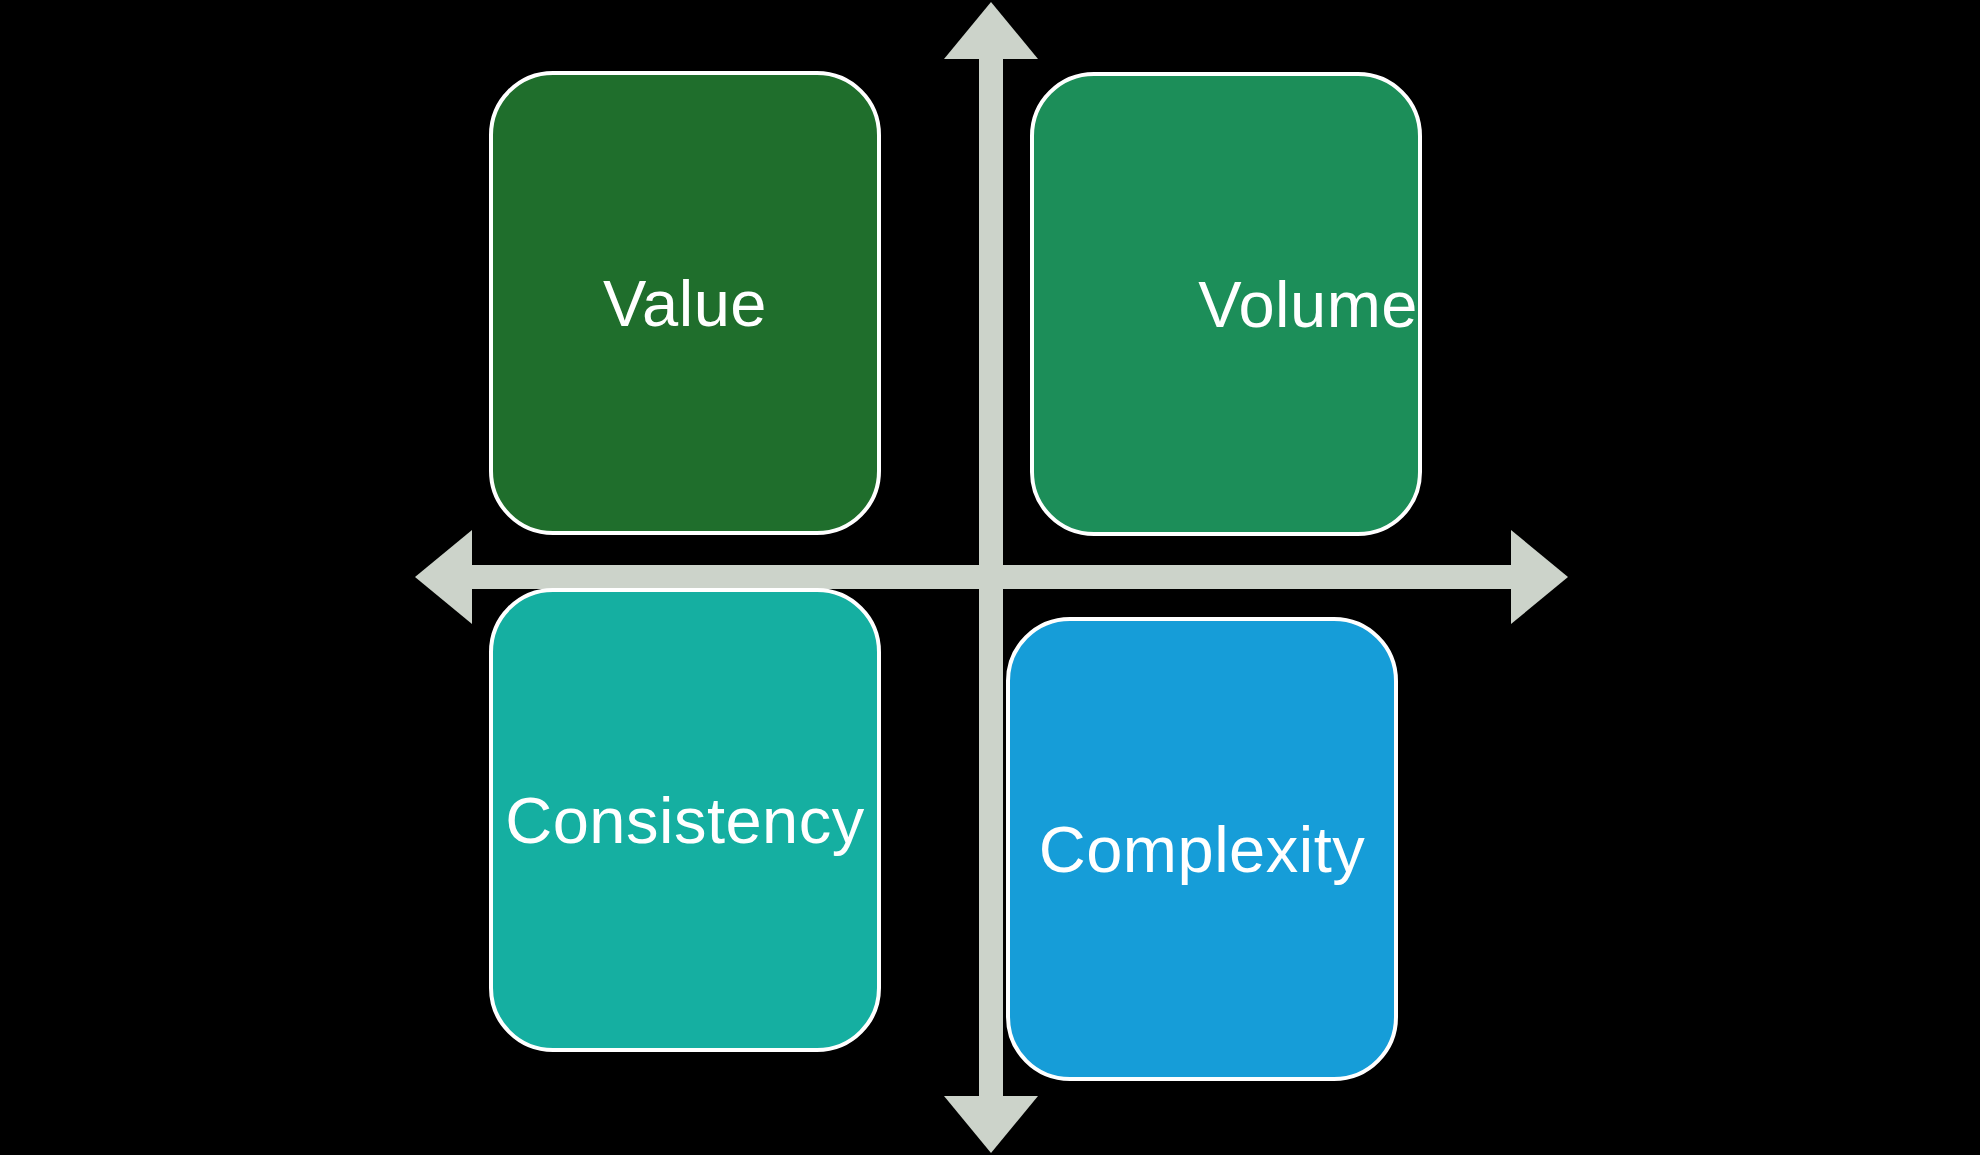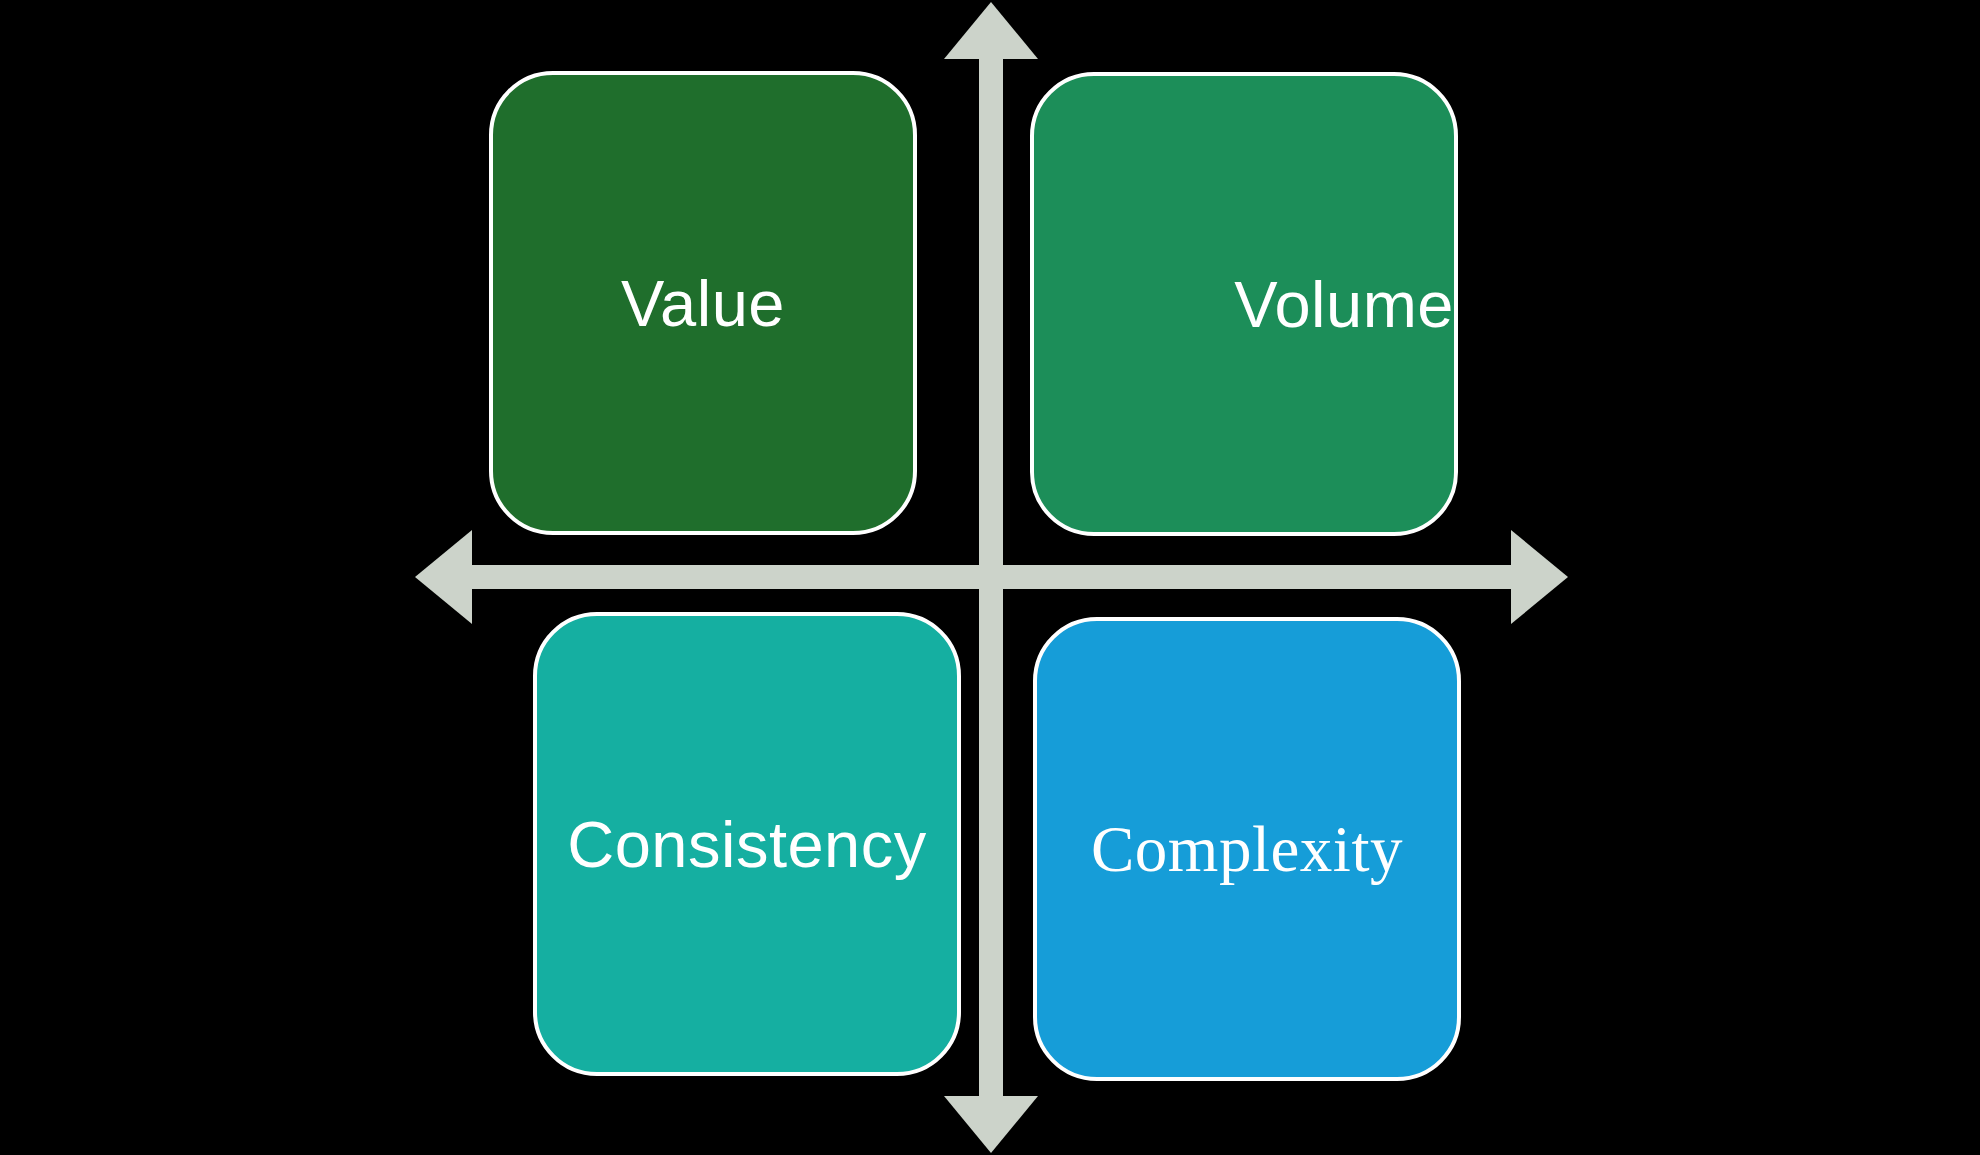--- a/index.html
+++ b/index.html
@@ -12,40 +12,40 @@
     width: 1980px;
     height: 1155px;
     background: var(--bg, #000000);
     overflow: hidden;
     font-family: "Liberation Sans", "DejaVu Sans", sans-serif;
   }
 
   
   .quadrant {
     position: absolute;
-    width: 428px;
+    width: 392px;
     height: 464px;
     box-sizing: border-box;
     border: 4px solid var(--box-border, #ffffff);
     border-radius: 64px;
     display: flex;
     align-items: center;
     justify-content: center;
   }
   .quadrant .q-label {
     color: var(--label, #ffffff);
     font-size: 65px;
     font-weight: 400;
     letter-spacing: 0.5px;
     white-space: nowrap;
   }
   .q-top-left     { left: 489px;  top: 71px;  }
   .q-top-right    { left: 1030px; top: 72px; justify-content: flex-end;  }
-  .q-bottom-left  { left: 489px;  top: 612px; margin-left: 44px; }
-  .q-bottom-right { left: 1033px; top: 617px; font-family: Liberation Serif, serif; }
+  .q-bottom-left  { left: 489px;  top: 588px; }
+  .q-bottom-right { left: 1006px; top: 617px; }
 
   
   .shaft-v {
     position: absolute;
     left: 979px; top: 56px;
     width: 24px; height: 1042px;
     background: var(--arrow, #ccd3ca);
   }
   .shaft-h {
     position: absolute;

